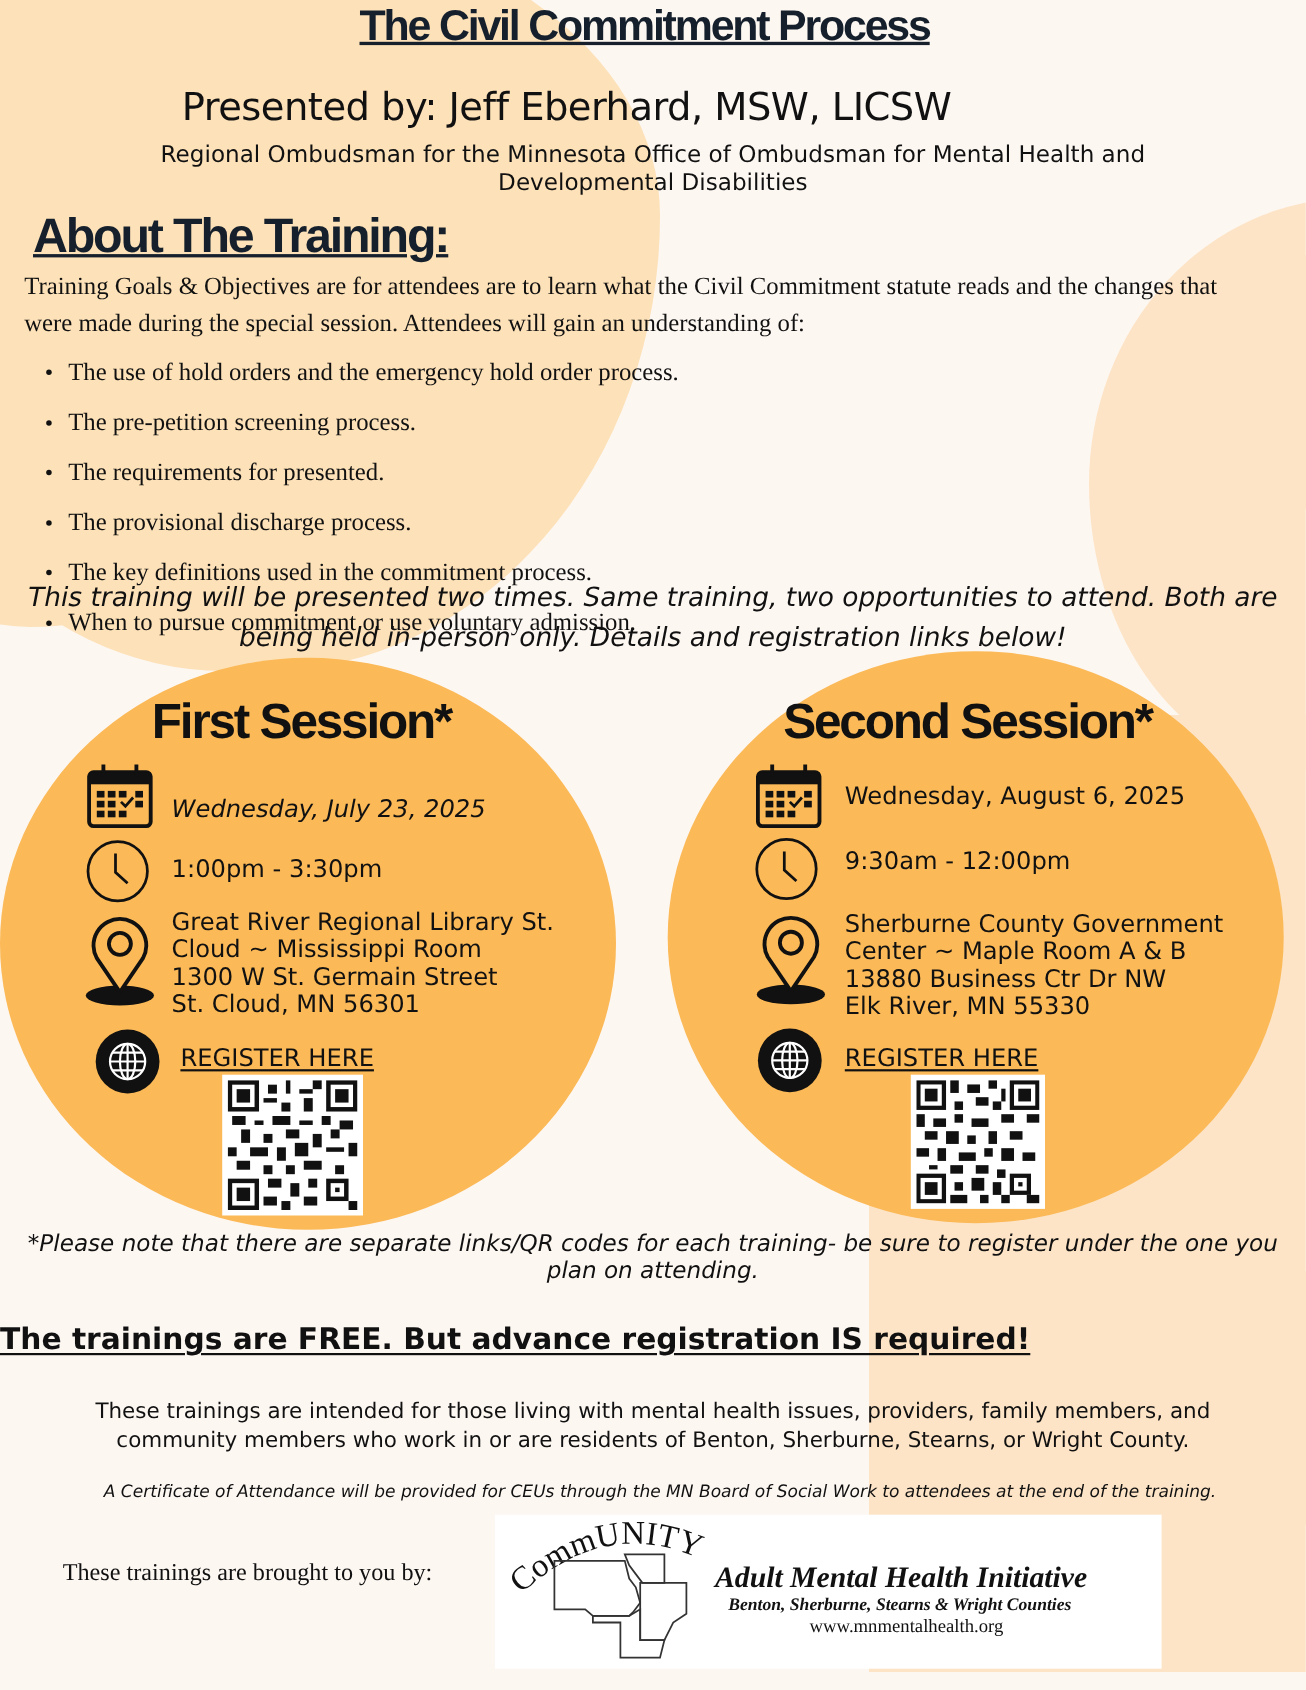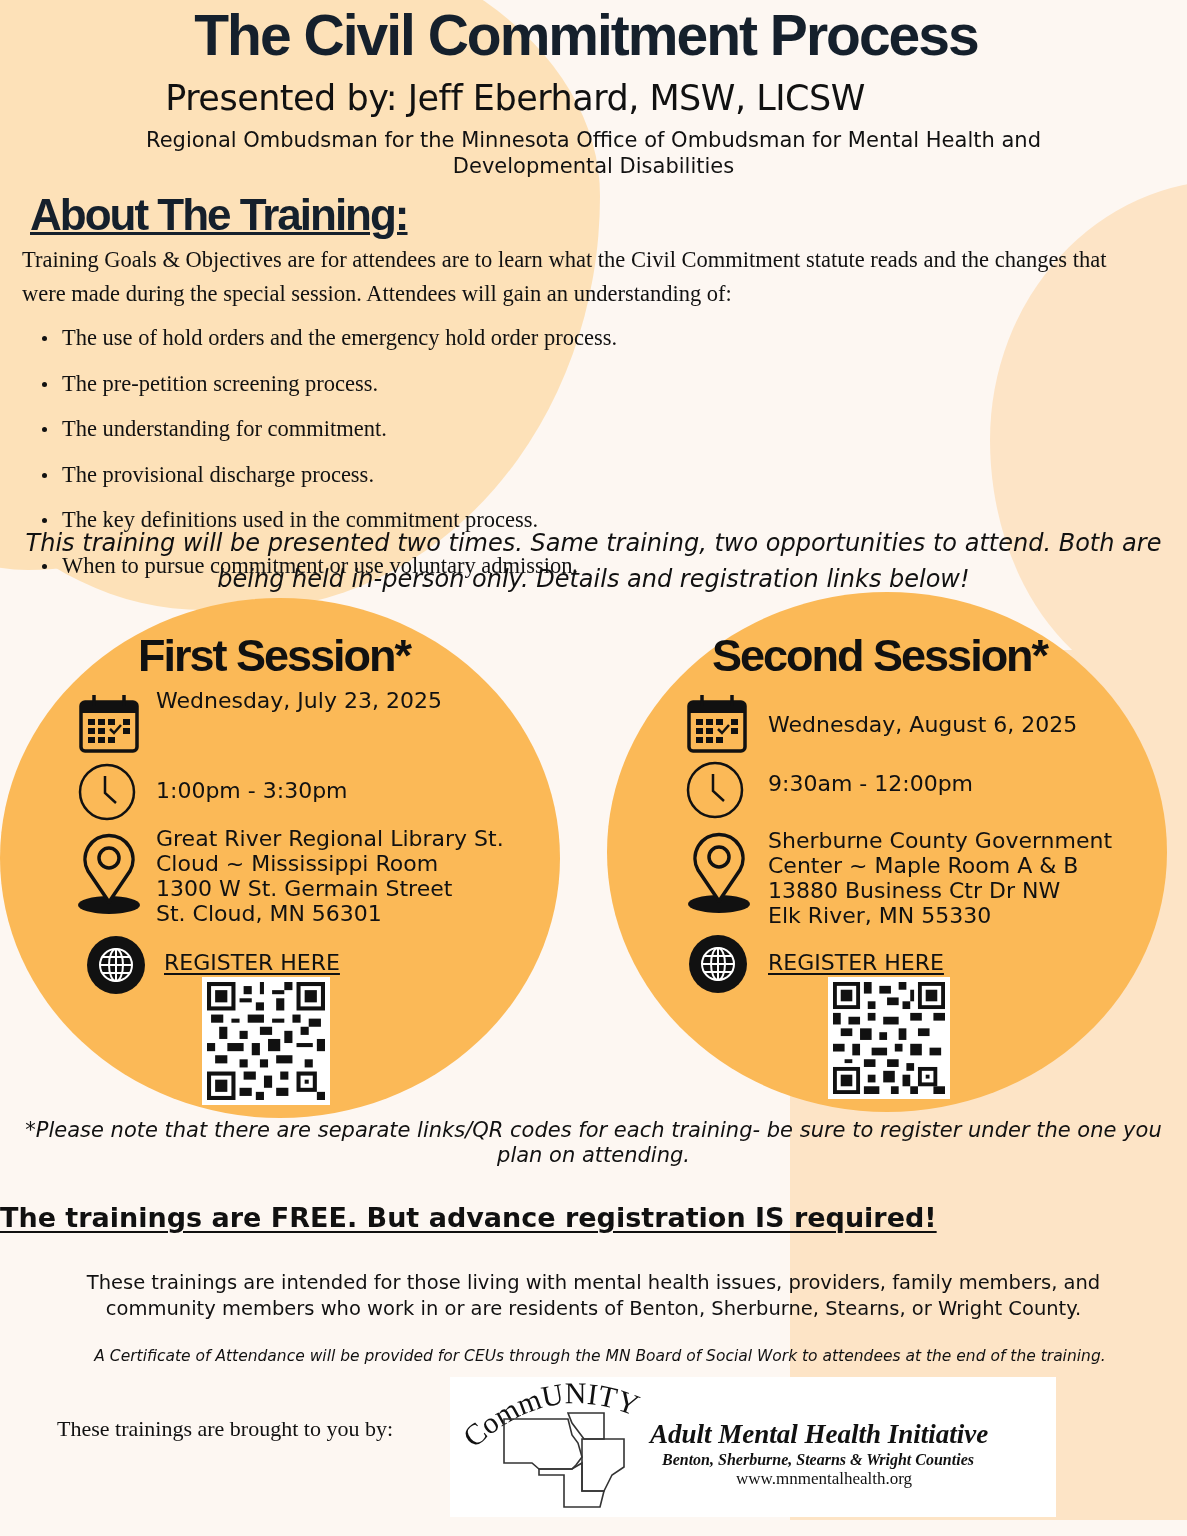--- a/index.html
+++ b/index.html
@@ -30,22 +30,23 @@
       left: 790px; top: 650px; width: 500px; height: 870px;
       background: #fde4c6;
       border-radius: 55% 0 0 0 / 30% 0 0 0;
     }
     .content { position: relative; z-index: 1; }
 
     .title {
       position: absolute; left: 0; width: 1172px; top: 2px;
       text-align: center;
       font-family: "Liberation Sans", sans-serif;
-      font-weight: bold; font-size: 57px; letter-spacing: -2px;
+      font-weight: bold; font-size: 39px; letter-spacing: -2px;
       color: #15202c;
+      text-decoration: underline;
     }
     .presenter {
       position: absolute; left: 0; width: 1030px; top: 78px;
       text-align: center; font-size: 35px; color: #111;
       font-family: "DejaVu Sans", sans-serif; font-weight: normal;
       letter-spacing: -0.5px;
     }
     .affiliation {
       position: absolute; left: 90px; width: 1007px; top: 127px;
       text-align: center; font-size: 21px; line-height: 26px; color: #111;
@@ -152,21 +153,21 @@
 
   <h1 class="title">The Civil Commitment Process</h1>
   <div class="presenter">Presented by: Jeff Eberhard, MSW, LICSW</div>
   <div class="affiliation">Regional Ombudsman for the Minnesota Office of Ombudsman for Mental Health and Developmental Disabilities</div>
 
   <h2 class="about-heading">About The Training:</h2>
   <p class="intro">Training Goals &amp; Objectives are for attendees are to learn what the Civil Commitment statute reads and the changes that were made during the special session. Attendees will gain an understanding of:</p>
   <ul class="goals">
     <li>The use of hold orders and the emergency hold order process.</li>
     <li>The pre-petition screening process.</li>
-    <li>The understanding for commitment.</li>
+    <li>The requirements for presented.</li>
     <li>The provisional discharge process.</li>
     <li>The key definitions used in the commitment process.</li>
     <li>When to pursue commitment or use voluntary admission.</li>
   </ul>
 
   <p class="schedule-note">This training will be presented two times. Same training, two opportunities to attend. Both are being held in-person only. Details and registration links below!</p>
 
   <div class="session-circle circle-1"></div>
   <div class="session-title" style="left:138px; top:630px;">First Session*</div>
 
@@ -182,21 +183,21 @@
         <rect x="45" y="25" width="7" height="6"></rect>
       <rect x="10" y="34" width="7" height="6"></rect>
         <rect x="20" y="34" width="7" height="6"></rect>
         <rect x="45" y="34" width="7" height="6"></rect>
       <rect x="10" y="43" width="7" height="6"></rect>
         <rect x="20" y="43" width="7" height="6"></rect>
         <rect x="30" y="43" width="7" height="6"></rect>
     </g>
     <polyline points="32,35 36,39 43,31" fill="none" stroke="#111" stroke-width="2.5"></polyline>
   </svg>
-  <div class="session-row" style="left:156px; top:688px;">Wednesday, July 23, 2025</div>
+  <div class="session-row" style="left:156px; top:724px;font-style:italic;">Wednesday, July 23, 2025</div>
 
   <svg class="icon" style="left:77px; top:762px;" width="60" height="60" viewBox="0 0 60 60">
     <circle cx="30" cy="30" r="27" fill="none" stroke="#111" stroke-width="2.5"></circle>
     <polyline points="28,14 28,31 39,41" fill="none" stroke="#111" stroke-width="2.5"></polyline>
   </svg>
   <div class="session-row" style="left:156px; top:778px;">1:00pm - 3:30pm</div>
 
   <svg class="icon" style="left:76px; top:833px;" width="66" height="82" viewBox="0 0 66 82">
     <ellipse cx="33" cy="72" rx="31" ry="9" fill="#111"></ellipse>
     <path d="M33 69 L12 38 A24 24 0 1 1 54 38 Z" fill="#fbb957" stroke="#111" stroke-width="3.5" stroke-linejoin="round"></path>

